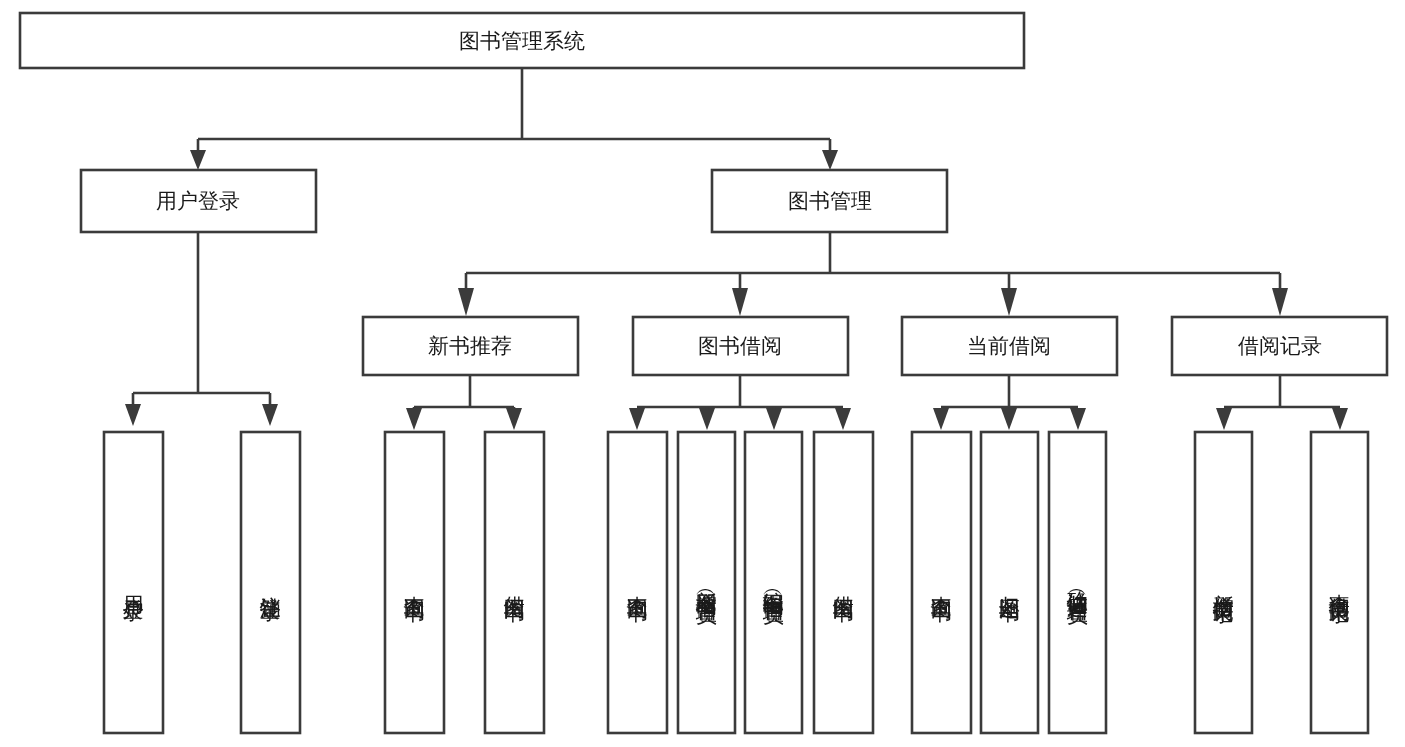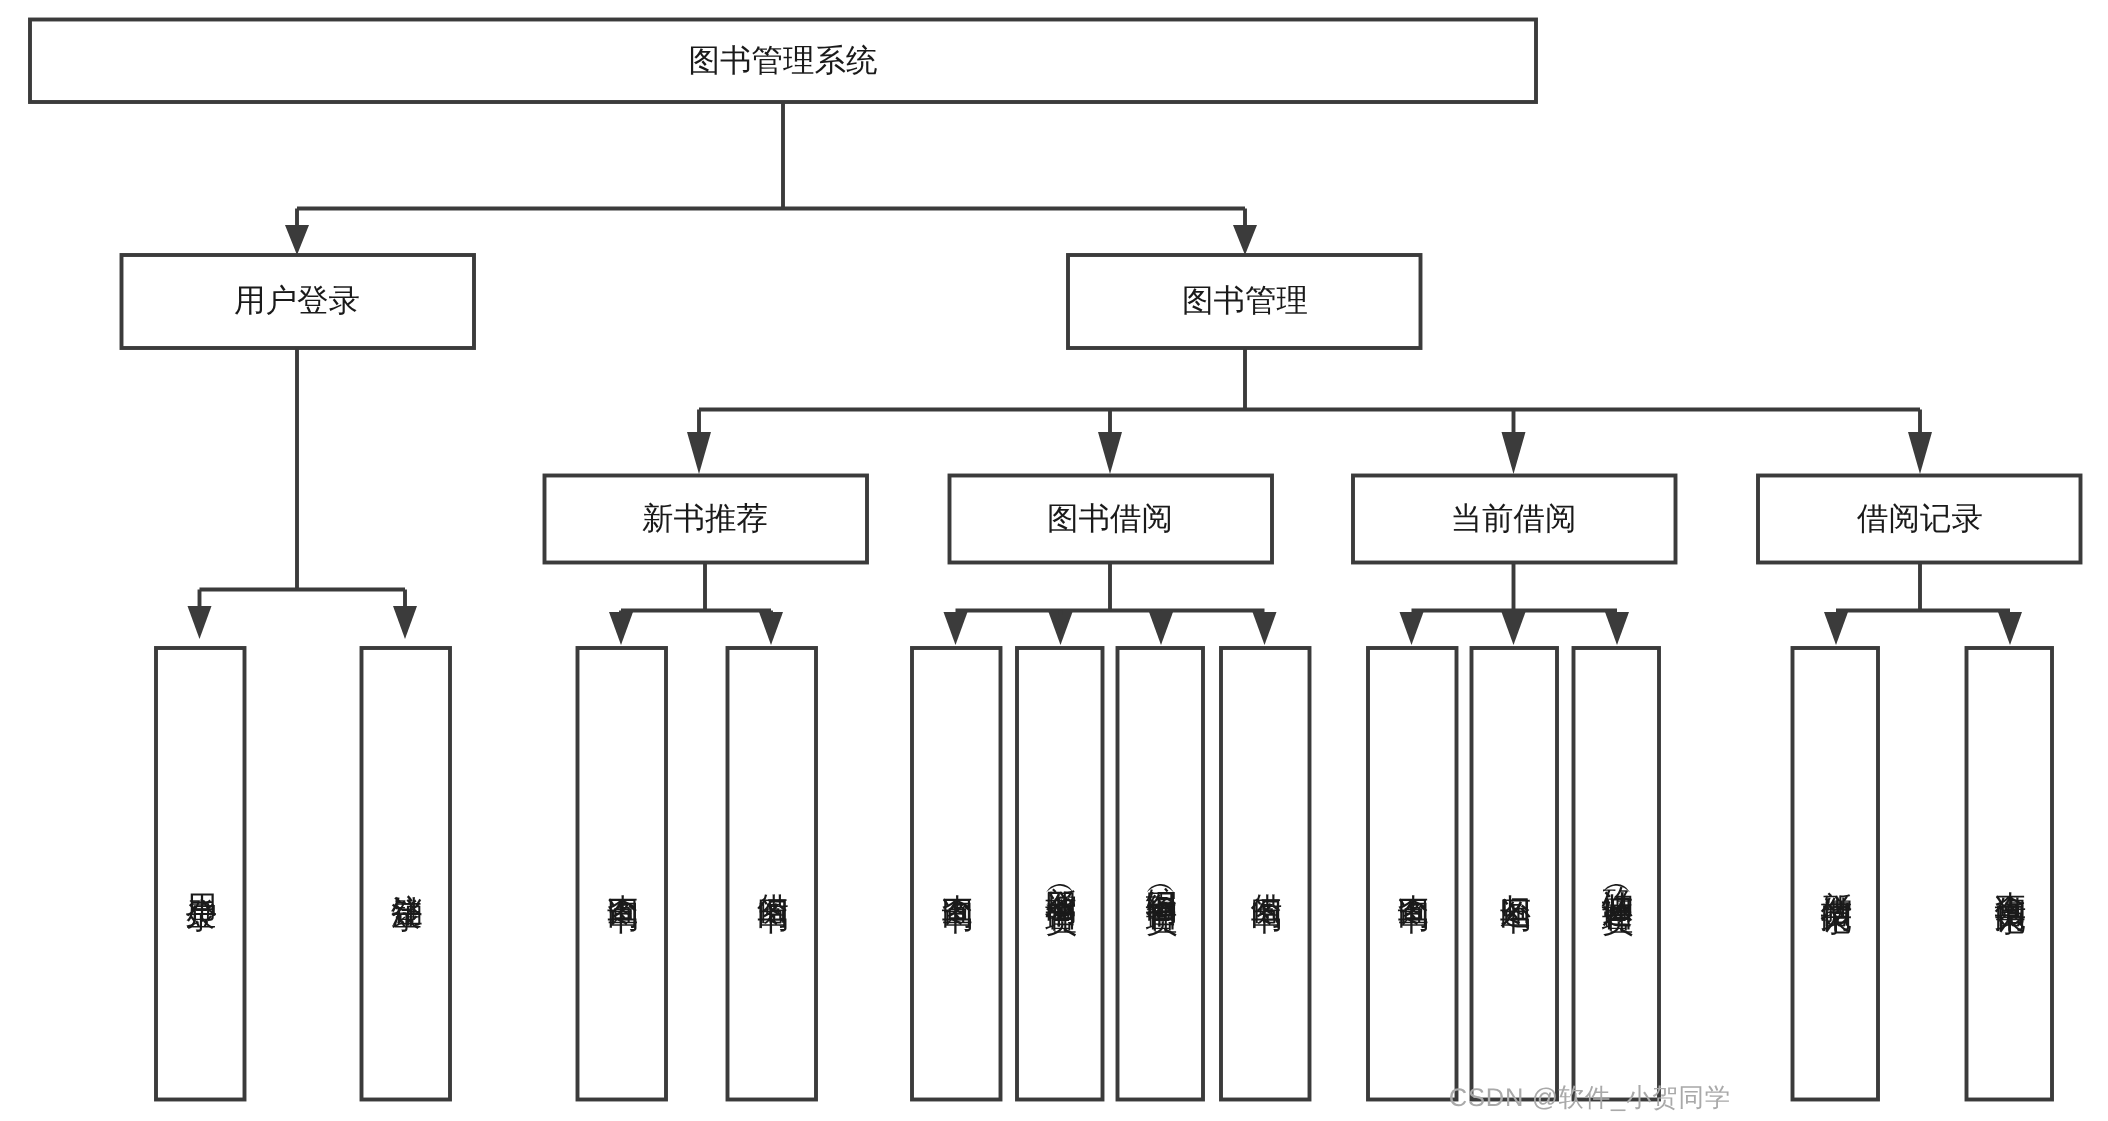--- a/index.html
+++ b/index.html
@@ -12,21 +12,20 @@
     width: 1405px;
     height: 747px;
     font-family: "Liberation Sans", "DejaVu Sans", sans-serif;
     overflow: hidden;
   }
   #diagram-root {
     position: relative;
     width: 1146px;
     height: 747px;
     background: #ffffff;
-    padding-left: 16px;
   }
   svg#tree-svg {
     position: absolute;
     left: 0;
     top: 0;
     width: 1405px;
     height: 747px;
     display: block;
   }
   .node-box {
@@ -204,14 +203,13 @@
   <div class="node-label-v" style="left:912px; top:432px; width:59px; height:301px;">查询图书</div>
 
   <div class="node-label-v" style="left:981px; top:432px; width:57px; height:301px;">归还图书</div>
 
   <div class="node-label-v" style="left:1049px; top:432px; width:57px; height:301px;">确认归还（管理员）</div>
 
   <div class="node-label-v" style="left:1195px; top:432px; width:57px; height:301px;">新增借阅记录</div>
 
   <div class="node-label-v" style="left:1311px; top:432px; width:57px; height:301px;">查询借阅记录</div>
 
-  <div id="watermark">CSDN @软件_小贺同学</div>
 </div>
 
 </body></html>

